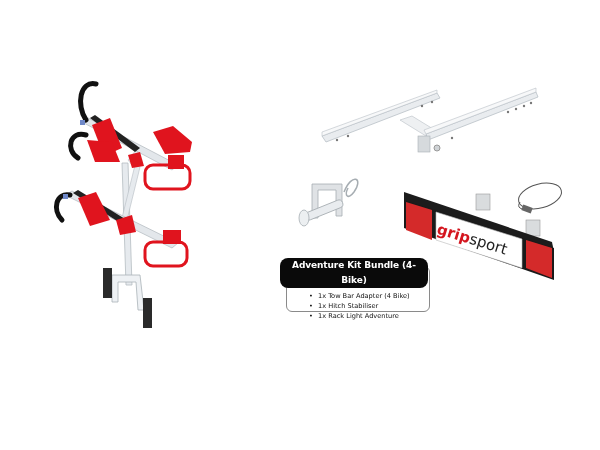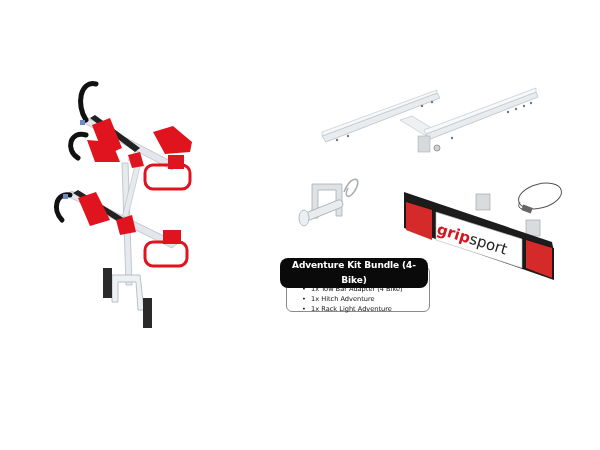--- a/index.html
+++ b/index.html
@@ -3,21 +3,21 @@
 <meta charset="utf-8">
 <style>
   html, body { margin:0; padding:0; }
   body { width:600px; height:450px; background:#ffffff; position:relative; overflow:hidden;
          font-family:"DejaVu Sans", "Liberation Sans", sans-serif; }
   .abs { position:absolute; }
   svg { display:block; }
   .card { left:286px; top:266px; width:142px; height:44px; border:1px solid #8a8a8a; border-radius:6px; background:#fff; }
   .pill { left:280px; top:258px; width:148px; height:30px; background:#0a0a0a; border-radius:8px;
           color:#fff; font-weight:bold; font-size:9px; line-height:15px; text-align:center; letter-spacing:-0.1px; }
-  .items { left:294px; top:276px; margin:8px; padding:0; list-style:none; }
+  .items { left:294px; top:276px; margin:15px; padding:0; list-style:none; }
   .items li { font-size:6.6px; line-height:10px; color:#111; white-space:nowrap; }
   .items li::before { content:"\2022"; display:inline-block; width:9px; color:#111; }
 </style>
 </head>
 <body>
 
 <div class="abs" style="left:40px;top:70px;">
 <svg width="180" height="270" viewBox="0 0 180 270">
 
   <polygon points="82,93 88,93 92,215 86,215" fill="#e6eaee" stroke="#b5bcc2" stroke-width="0.8"></polygon>
@@ -111,15 +111,15 @@
     <text x="0" y="14" font-family="'DejaVu Sans', sans-serif" font-size="15" font-weight="bold" fill="#d4161f">grip</text>
     <text x="34" y="14" font-family="'DejaVu Sans', sans-serif" font-size="15" fill="#222">sport</text>
   </g>
 </svg>
 </div>
 
 <div class="abs card"></div>
 <div class="abs pill">Adventure Kit Bundle (4-Bike)</div>
 <ul class="abs items">
   <li>1x Tow Bar Adapter (4 Bike)</li>
-  <li>1x Hitch Adventure</li>
+  <li>1x Hitch Stabiliser</li>
   <li>1x Rack Light Adventure</li>
 </ul>
 
 </body></html>

